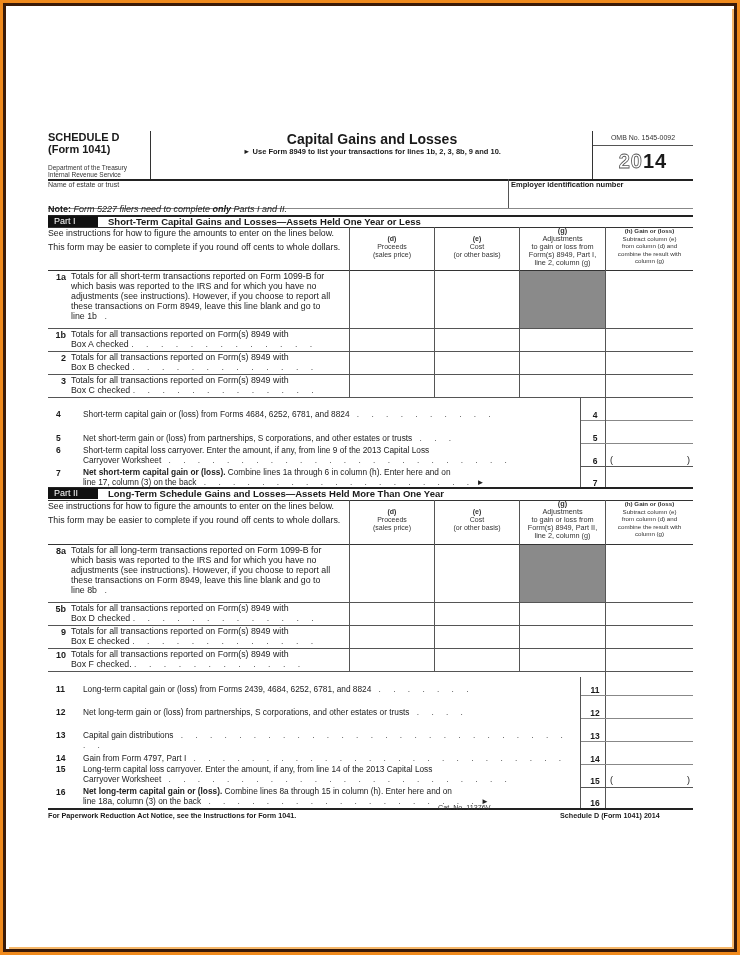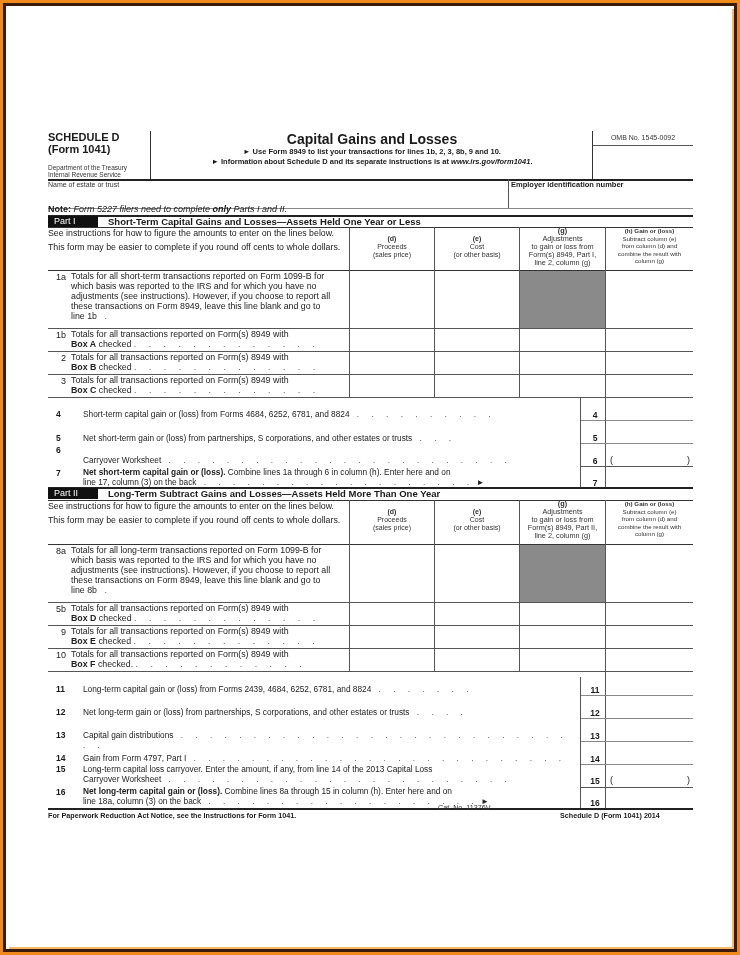--- a/index.html
+++ b/index.html
@@ -38,23 +38,23 @@
   .note i { font-style: italic; }
   .part-bar { left: 0; height: 12px; width: 645px; text-decoration: underline; }
   .part-tag { position: absolute; left: 0; top: 0; height: 11px; width: 50px; background: #111; color: #fff; font-size: 9px; line-height: 11px; padding-left: 6px; }
   .part-title { position: absolute; left: 60px; top: 0; font-size: 9.5px; font-weight: bold; line-height: 11px; }
   .intro { left: 0; width: 300px; font-size: 8.8px; line-height: 9.5px; color: #222; }
   .intro p { margin-bottom: 4px; }
   .colhead { font-size: 7px; line-height: 8px; text-align: center; color: #333; }
   .colhead b { font-weight: bold; }
   .vline { position: absolute; width: 0; border-left: 1px solid #555; }
   .shade { position: absolute; background: #8a8a8a; }
-  .row-num { position: absolute; font-size: 9px; font-weight: normal; text-align: right; width: 18px; }
+  .row-num { position: absolute; font-size: 9px; font-weight: bold; text-align: right; width: 18px; }
   .row-text { position: absolute; font-size: 8.8px; line-height: 10px; color: #222; width: 265px; }
-  .row-text b { font-weight: bold; }
+  .row-text b { font-weight: normal; }
   .dots { letter-spacing: 5px; color: #555; }
   .lrow-num { position: absolute; left: 8px; font-size: 8.5px; font-weight: bold; }
   .lrow-text { position: absolute; left: 35px; font-size: 8.3px; line-height: 10px; color: #222; width: 495px; }
   .lrow-text b { font-weight: bold; }
   .box-num { position: absolute; left: 535px; width: 24px; text-align: center; font-size: 8.5px; font-weight: bold; }
   .paren-l { position: absolute; left: 562px; font-size: 9px; }
   .paren-r { position: absolute; left: 639px; font-size: 9px; }
   .arrow { font-size: 8px; }
   .footer { left: 0; font-size: 7.2px; font-weight: bold; }
   .footer-cat { font-weight: normal; color: #333; }
@@ -73,24 +73,24 @@
     <div class="sched-title">SCHEDULE D</div>
     <div class="sched-title">(Form 1041)</div>
     <div class="dept">
       <div>Department of the Treasury</div>
       <div>Internal Revenue Service</div>
     </div>
   </div>
   <div class="abs hdr-center">
     <div class="main-title">Capital Gains and Losses</div>
     <div class="sub">► Use Form 8949 to list your transactions for lines 1b, 2, 3, 8b, 9 and 10.</div>
-    <div class="sub"><span>► Information about Schedule D and its separate instructions is at </span><i>www.irs.gov/form1041</i><span>.</span></div>
   </div>
   <div class="abs hdr-right">
     <div class="omb">OMB No. 1545-0092</div>
+    <div class="year"><span class="outline">20</span><span>14</span></div>
   </div>
 
   <div class="hline thick" style="top:48px"></div>
   <div class="abs name-label">Name of estate or trust</div>
   <div class="input-cell" style="left:0;top:58px;width:458px;height:18px"></div>
   <div class="abs ein-box">
     <div class="ein-label">Employer identification number</div>
   </div>
   <div class="hline light" style="top:77px"></div>
 
@@ -171,36 +171,36 @@
   <div class="abs" style="left:558px;top:289px;width:87px;border-top:1px solid #888"></div>
   <div class="abs" style="left:533px;top:289px;width:24px;border-top:1px solid #888"></div>
 
   <div class="lrow-num" style="top:302px">5</div>
   <div class="lrow-text" style="top:302px"><span>Net short-term gain or (loss) from partnerships, S corporations, and other estates or trusts</span><span class="dots"> . . .</span></div>
   <div class="box-num" style="top:302px">5</div>
   <div class="input-cell" style="left:558px;top:290px;width:87px;height:22px"></div>
   <div class="abs" style="left:533px;top:312px;width:112px;border-top:1px solid #888"></div>
 
   <div class="lrow-num" style="top:314px">6</div>
-  <div class="lrow-text" style="top:314px"><br><span>Carryover Worksheet</span><span class="dots"> . . . . . . . . . . . . . . . . . . . . . . . .</span></div>
+  <div class="lrow-text" style="top:314px"><span>Short-term capital loss carryover. Enter the amount, if any, from line 9 of the 2013 Capital Loss</span><br><span>Carryover Worksheet</span><span class="dots"> . . . . . . . . . . . . . . . . . . . . . . . .</span></div>
   <div class="box-num" style="top:325px">6</div>
   <div class="paren-l" style="top:324px">(</div>
   <div class="paren-r" style="top:324px">)</div>
   <div class="input-cell" style="left:565px;top:313px;width:72px;height:22px"></div>
   <div class="abs" style="left:533px;top:335px;width:112px;border-top:1px solid #555"></div>
 
   <div class="lrow-num" style="top:337px">7</div>
   <div class="lrow-text" style="top:336px"><b>Net short-term capital gain or (loss).</b><span> Combine lines 1a through 6 in column (h). Enter here and on</span><br><span>line 17, column (3) on the back</span><span class="dots"> . . . . . . . . . . . . . . . . . . .</span> <span class="arrow">►</span></div>
   <div class="box-num" style="top:347px">7</div>
   <div class="input-cell" style="left:558px;top:336px;width:87px;height:20px"></div>
 
   <div class="hline thick" style="top:356px"></div>
   <div class="abs part-bar" style="top:357px">
     <div class="part-tag">Part II</div>
-    <div class="part-title">Long-Term Subtract Gains and Losses—Assets Held More Than One Year</div>
+    <div class="part-title">Long-Term Schedule Gains and Losses—Assets Held More Than One Year</div>
   </div>
   <div class="hline" style="top:369px"></div>
 
   <div class="abs intro" style="top:371px">
     <p>See instructions for how to figure the amounts to enter on the lines below.</p>
     <p>This form may be easier to complete if you round off cents to whole dollars.</p>
   </div>
 
   <div class="abs colhead" style="left:302px;top:377px;width:84px">
     <b>(d)</b><div>Proceeds</div><div>(sales price)</div>

